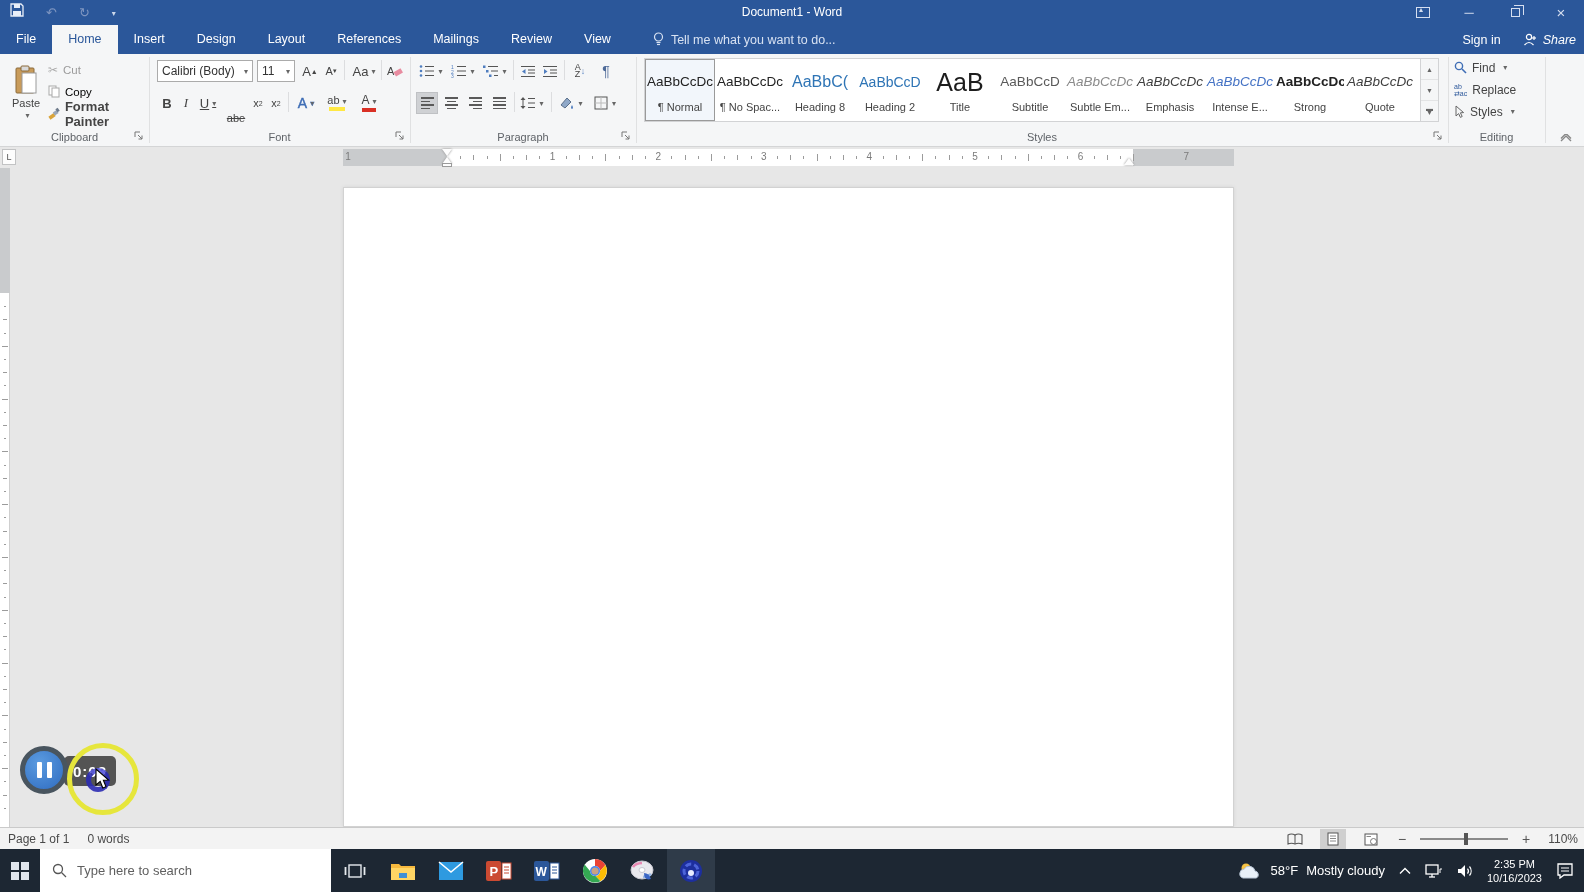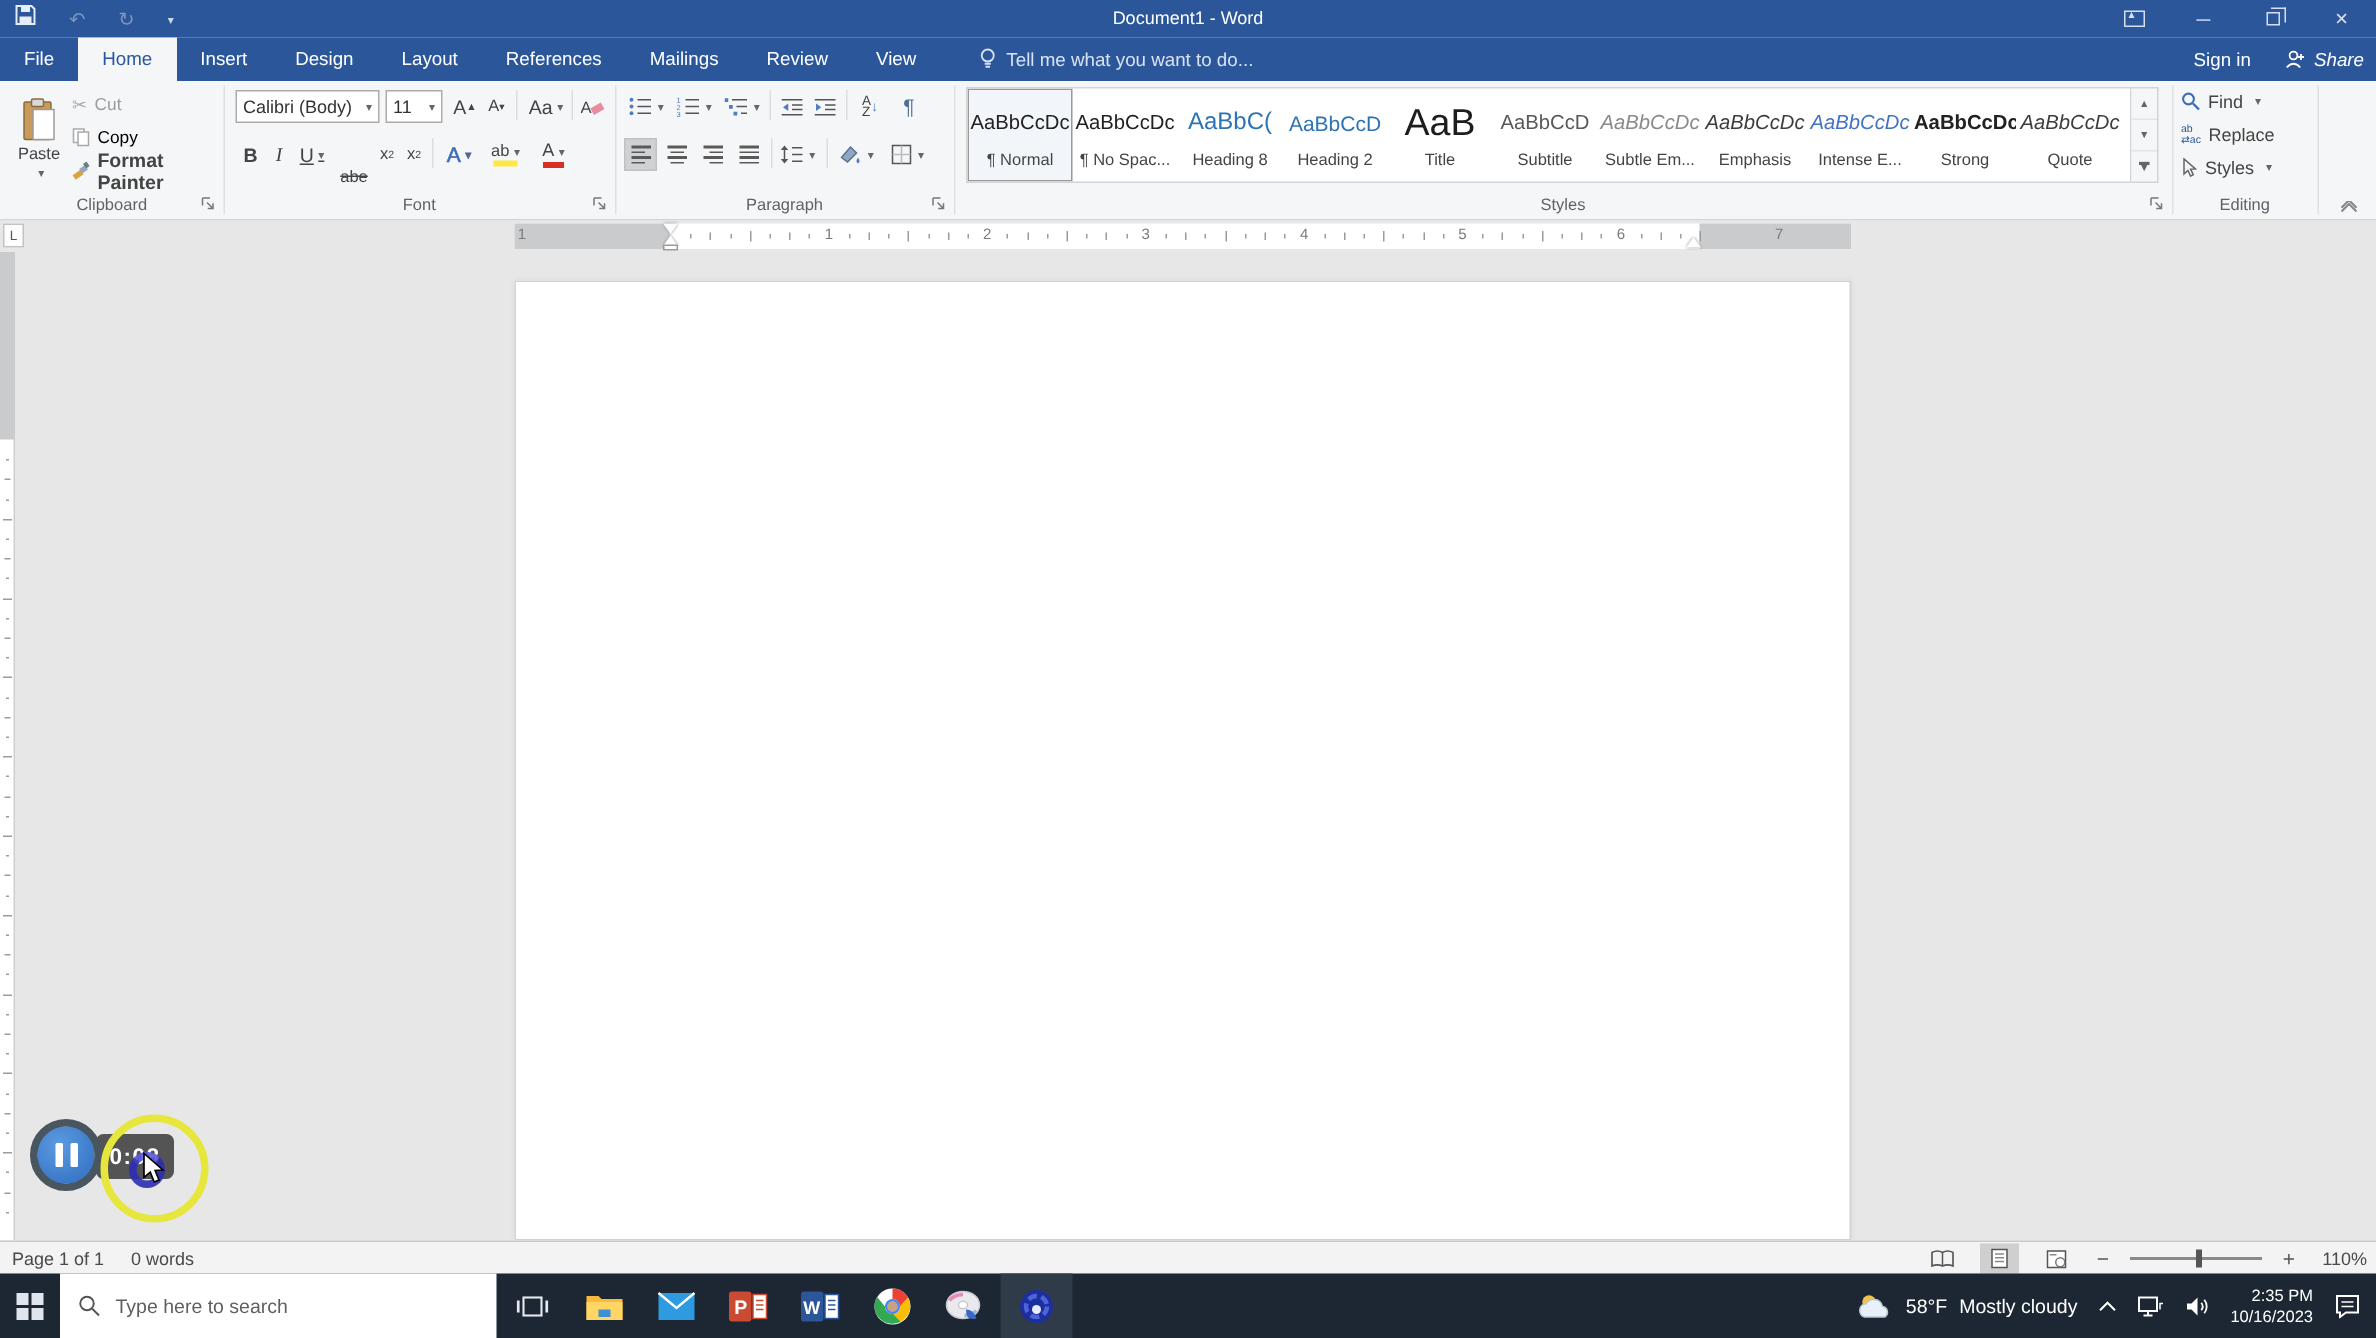--- a/index.html
+++ b/index.html
@@ -102,21 +102,21 @@
   #taskbar { left:0; top:849px; width:1584px; height:43px; background:#1d2733; display:flex; align-items:center; }
   #start-btn { width:40px; height:43px; display:flex; align-items:center; justify-content:center; }
   .winlogo { display:grid; grid-template-columns:8px 8px; grid-template-rows:8px 8px; gap:2px; }
   .winlogo i { background:#dfe5ec; }
   #search-box { width:291px; height:43px; background:#fff; display:flex; align-items:center; gap:10px; padding:0 12px; }
   #search-box span { color:#5f5f5f; font-size:13px; }
   .tb-slot { width:48px; height:43px; display:flex; align-items:center; justify-content:center; }
   .tb-slot.active-app { background:#2f3b49; }
   #tray { position:absolute; right:0; top:849px; height:43px; display:flex; align-items:center; gap:14px; padding-right:10px; color:#fff; }
   #weather { display:flex; align-items:center; gap:8px; font-size:13px; color:#fff; }
-  #clock { text-align:right; font-size:11px; line-height:14px; color:#fff; }
+  #clock { text-align:center; font-size:11px; line-height:14px; color:#fff; }
 </style>
 </head>
 <body>
 
 <div id="screen">
 
   <div id="titlebar" class="abs">
     <div class="qat">
       <span class="qat-btn">
         <svg width="14" height="14" viewBox="0 0 14 14">

